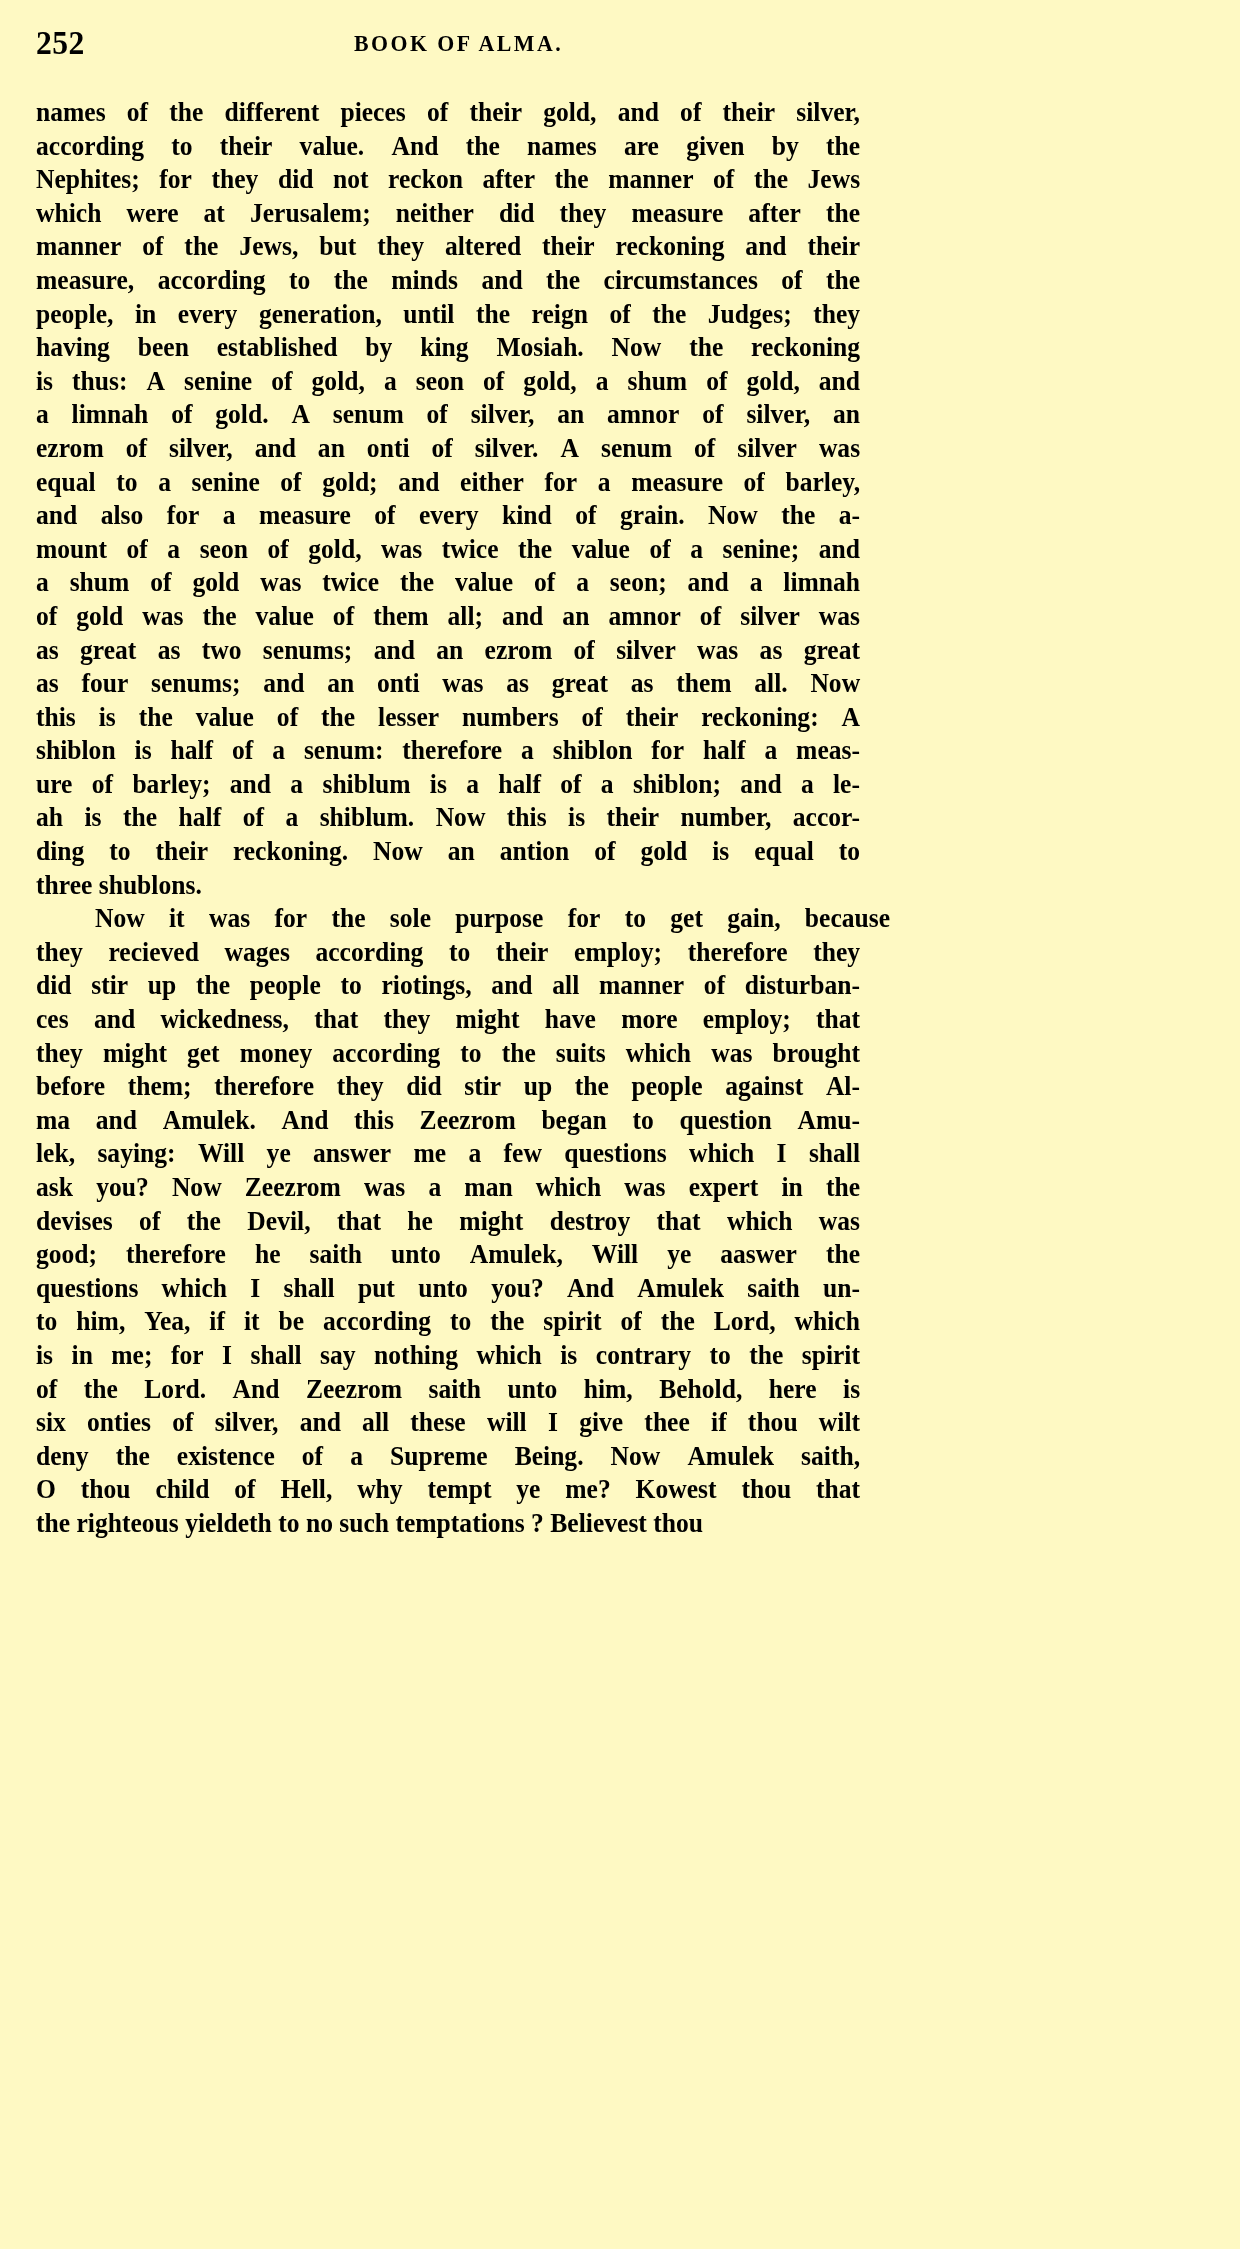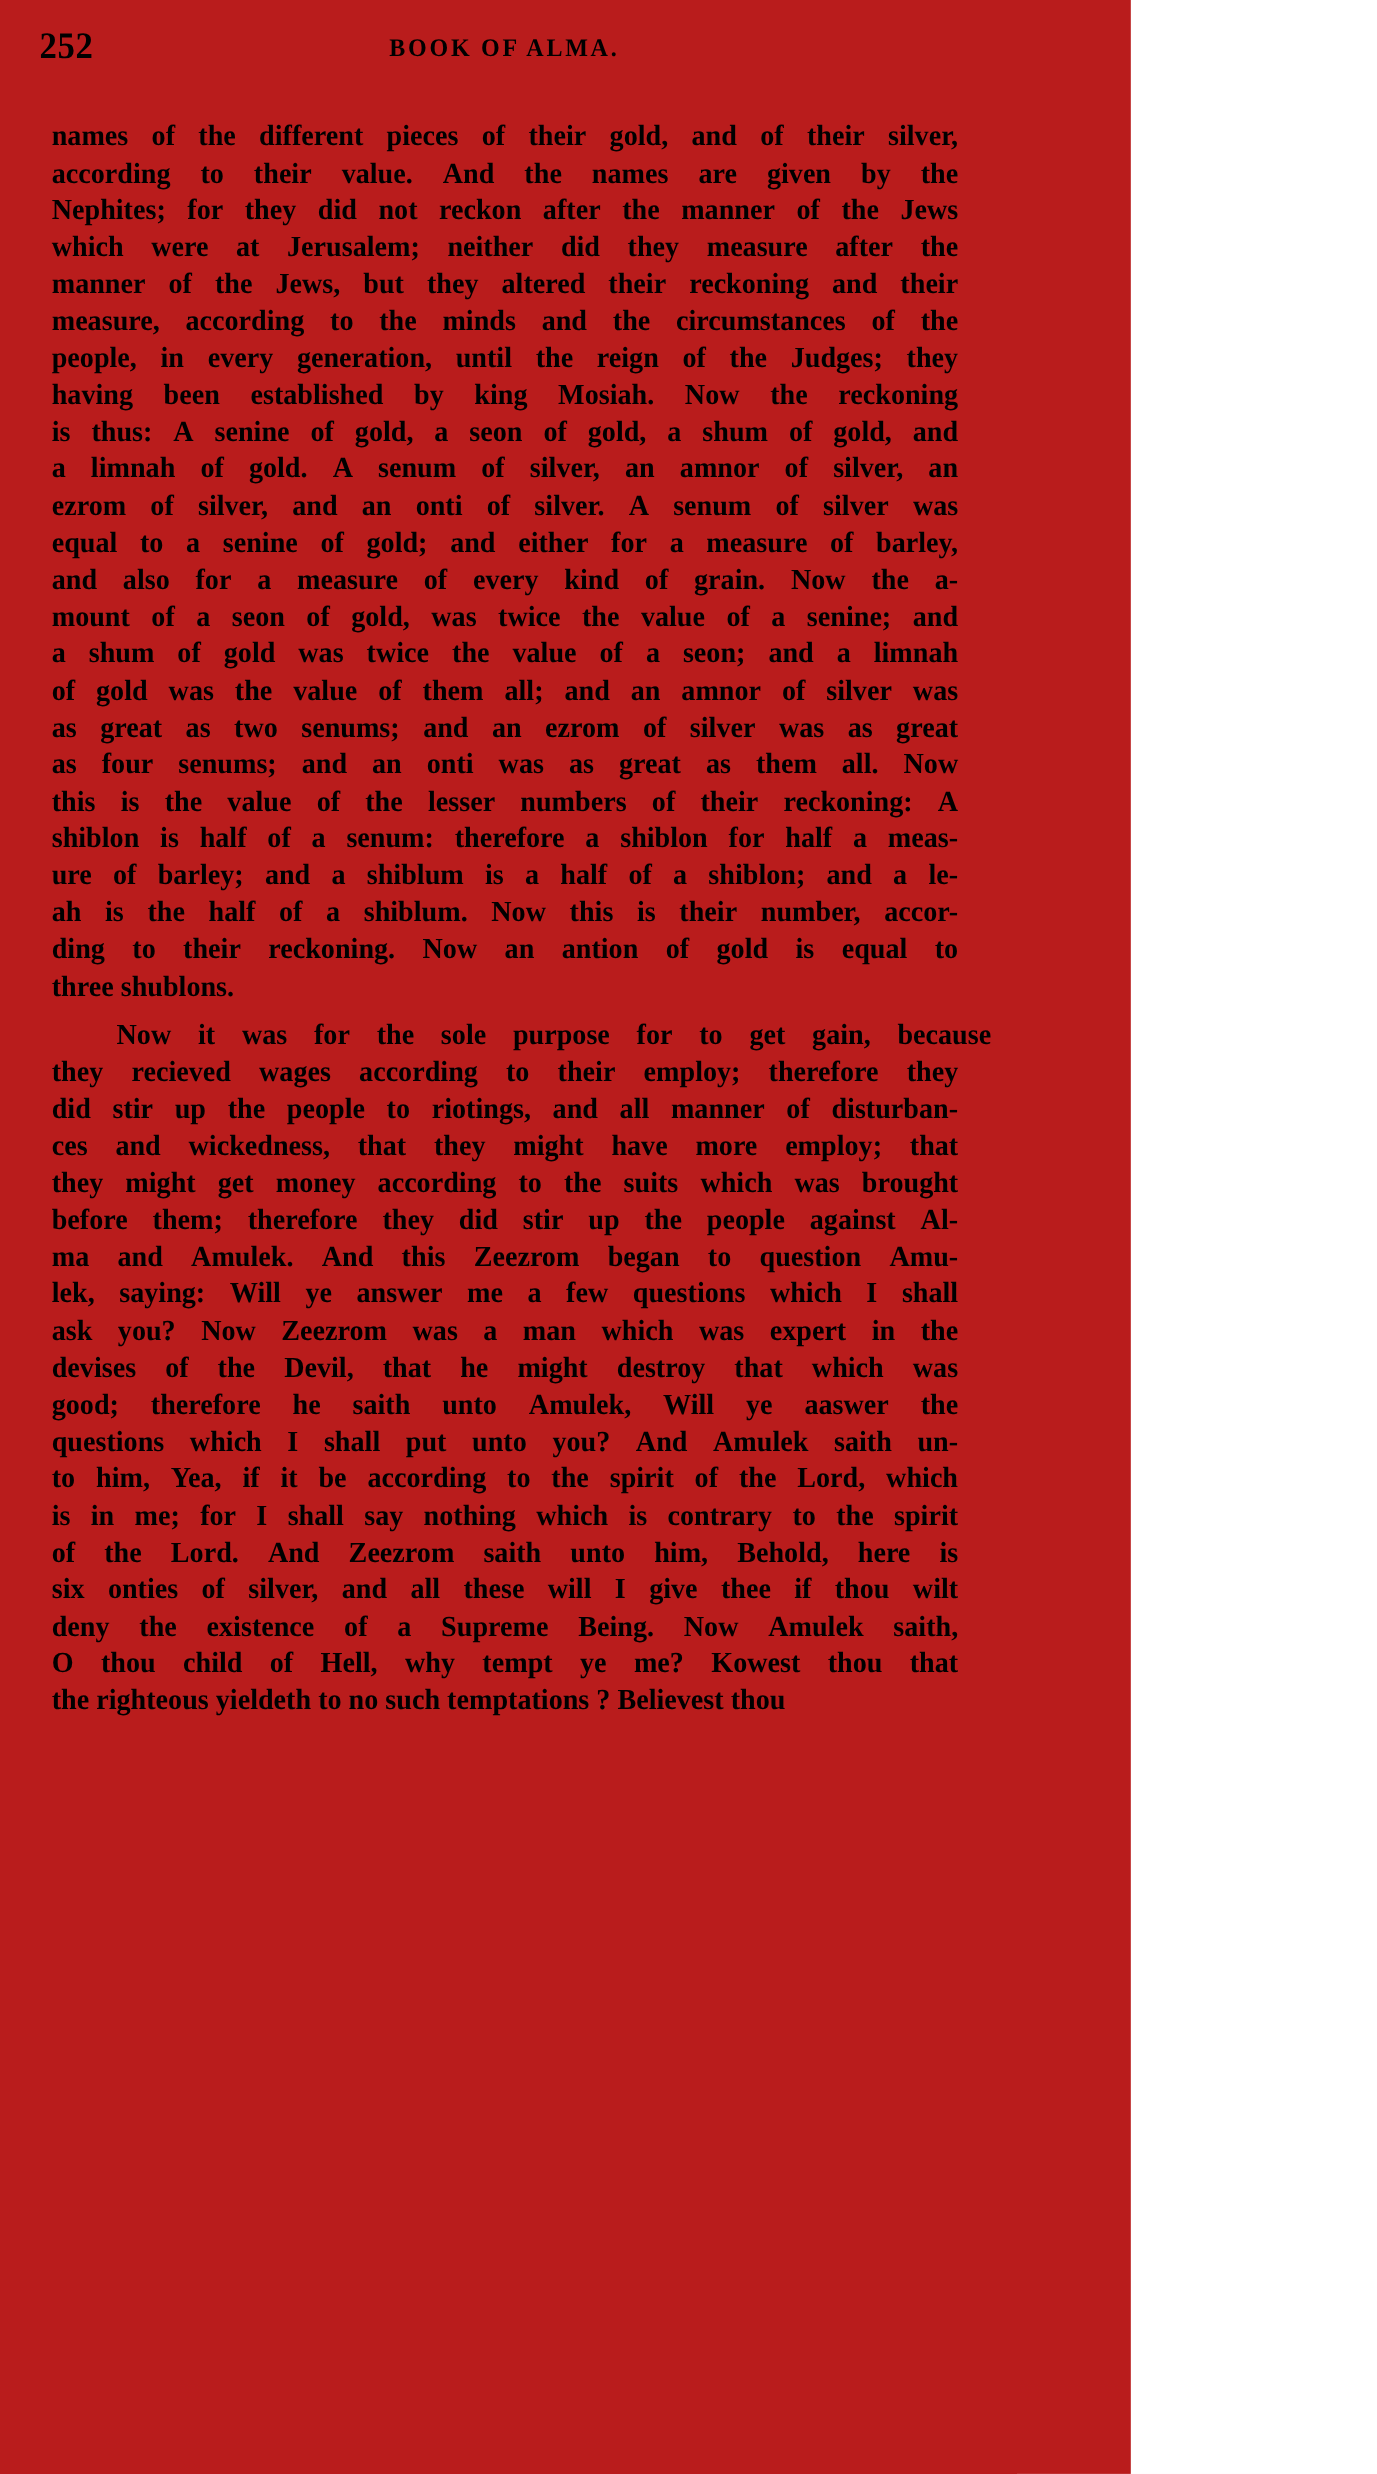--- a/index.html
+++ b/index.html
@@ -13,23 +13,23 @@
     position: relative;
     font-family: "Liberation Serif", "DejaVu Serif", serif;
     color: #000000;
     overflow: hidden;
   }
 
   .page {
     position: absolute;
     left: 0;
     top: 0;
-    width: 1028px;
+    width: 1240px;
     height: 2249px;
-    background: #b91c1c;
+    background: #fef9c3;
   }
 
   
   .running-head {
     position: absolute;
     left: 36px;
     top: 22px;
     width: 845px;
     height: 48px;
   }
@@ -59,21 +59,21 @@
 
   
   .textblock {
     position: absolute;
     left: 36px;
     top: 96px;
     width: 824px;
   }
 
   .para {
-    margin: 11px;
+    margin: 0;
   }
 
   
   .ln {
     display: block;
     height: 33.6px;
     line-height: 33.6px;
     font-size: 26.5px;
     font-weight: 700;
     white-space: nowrap;

